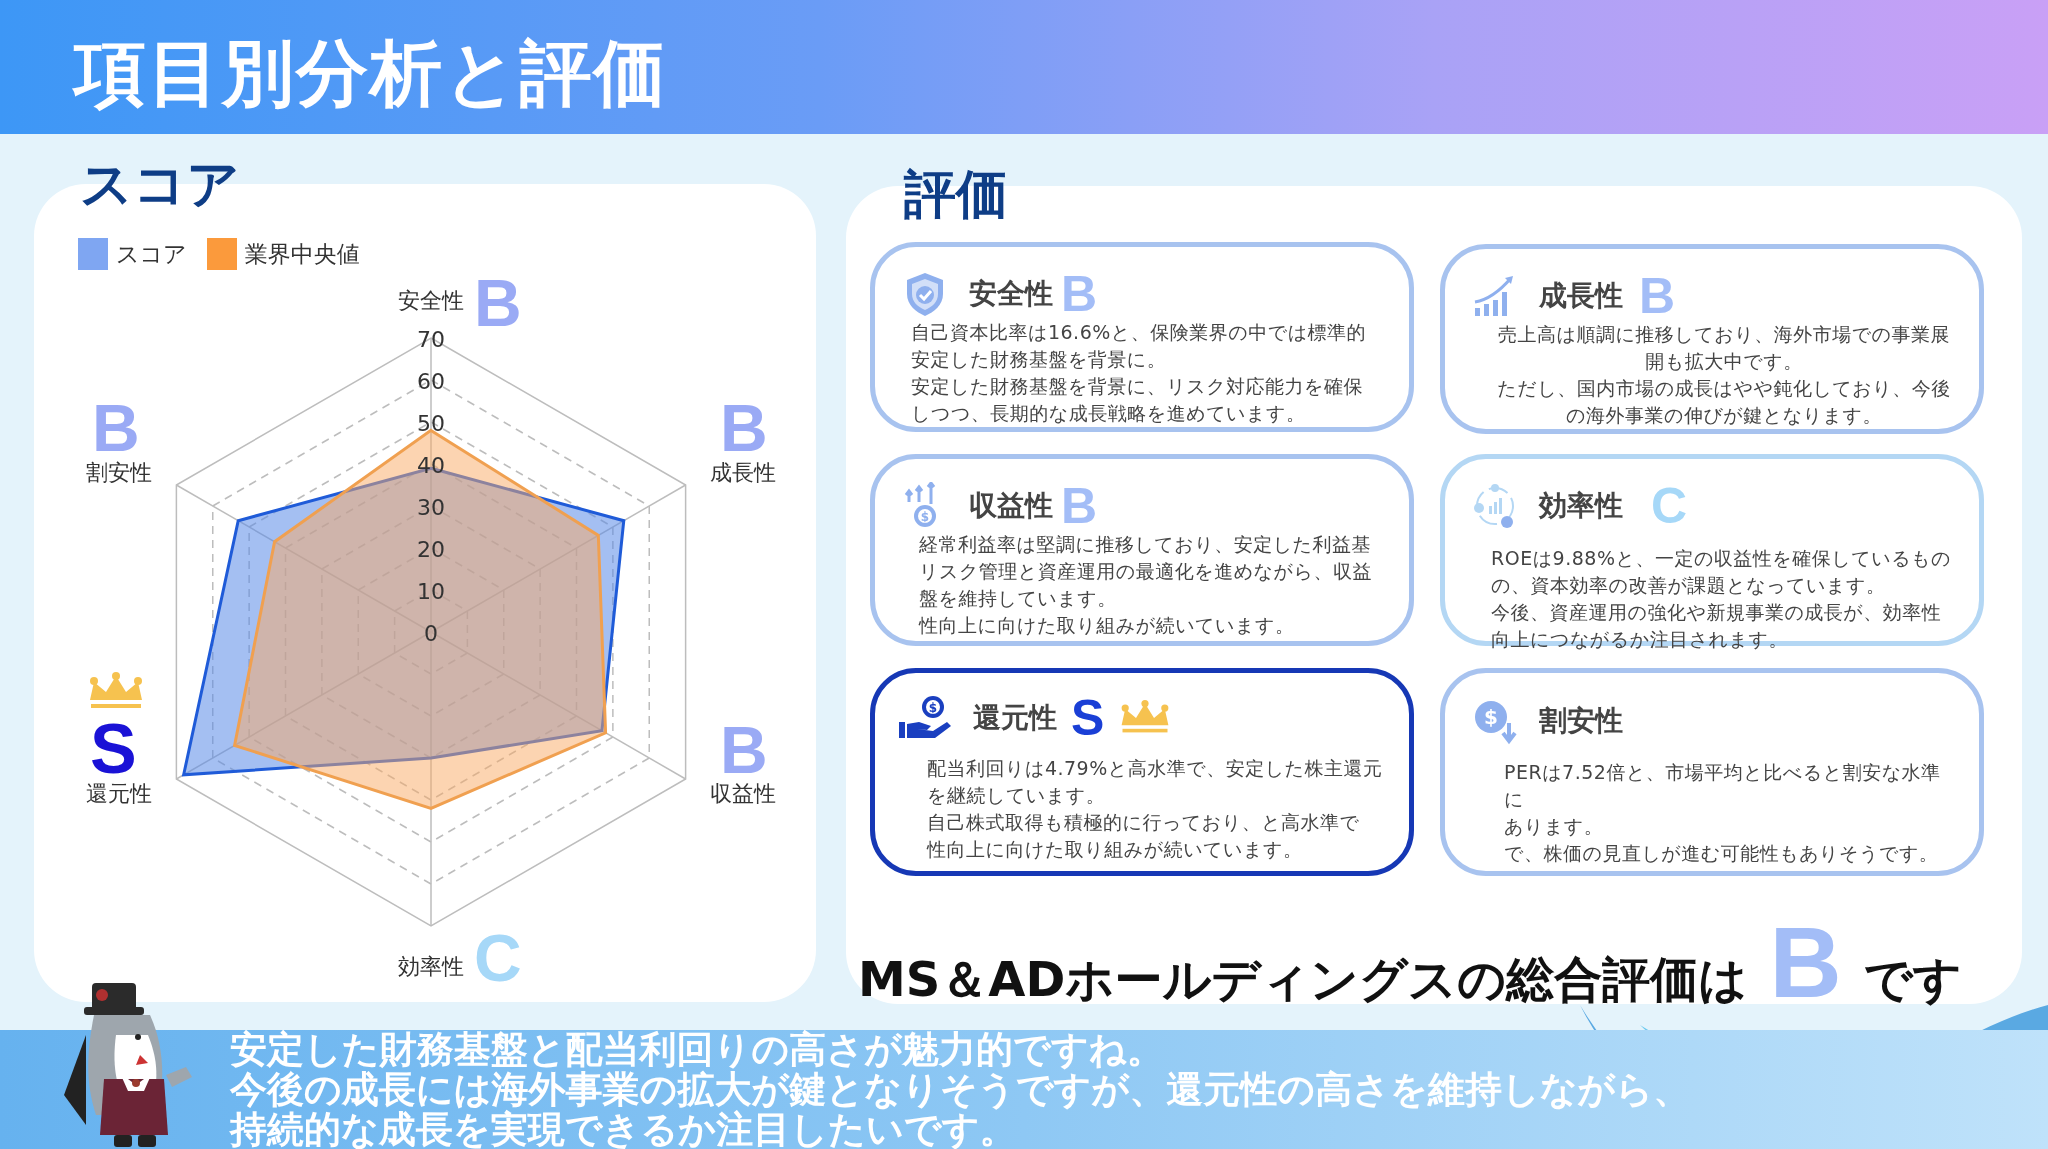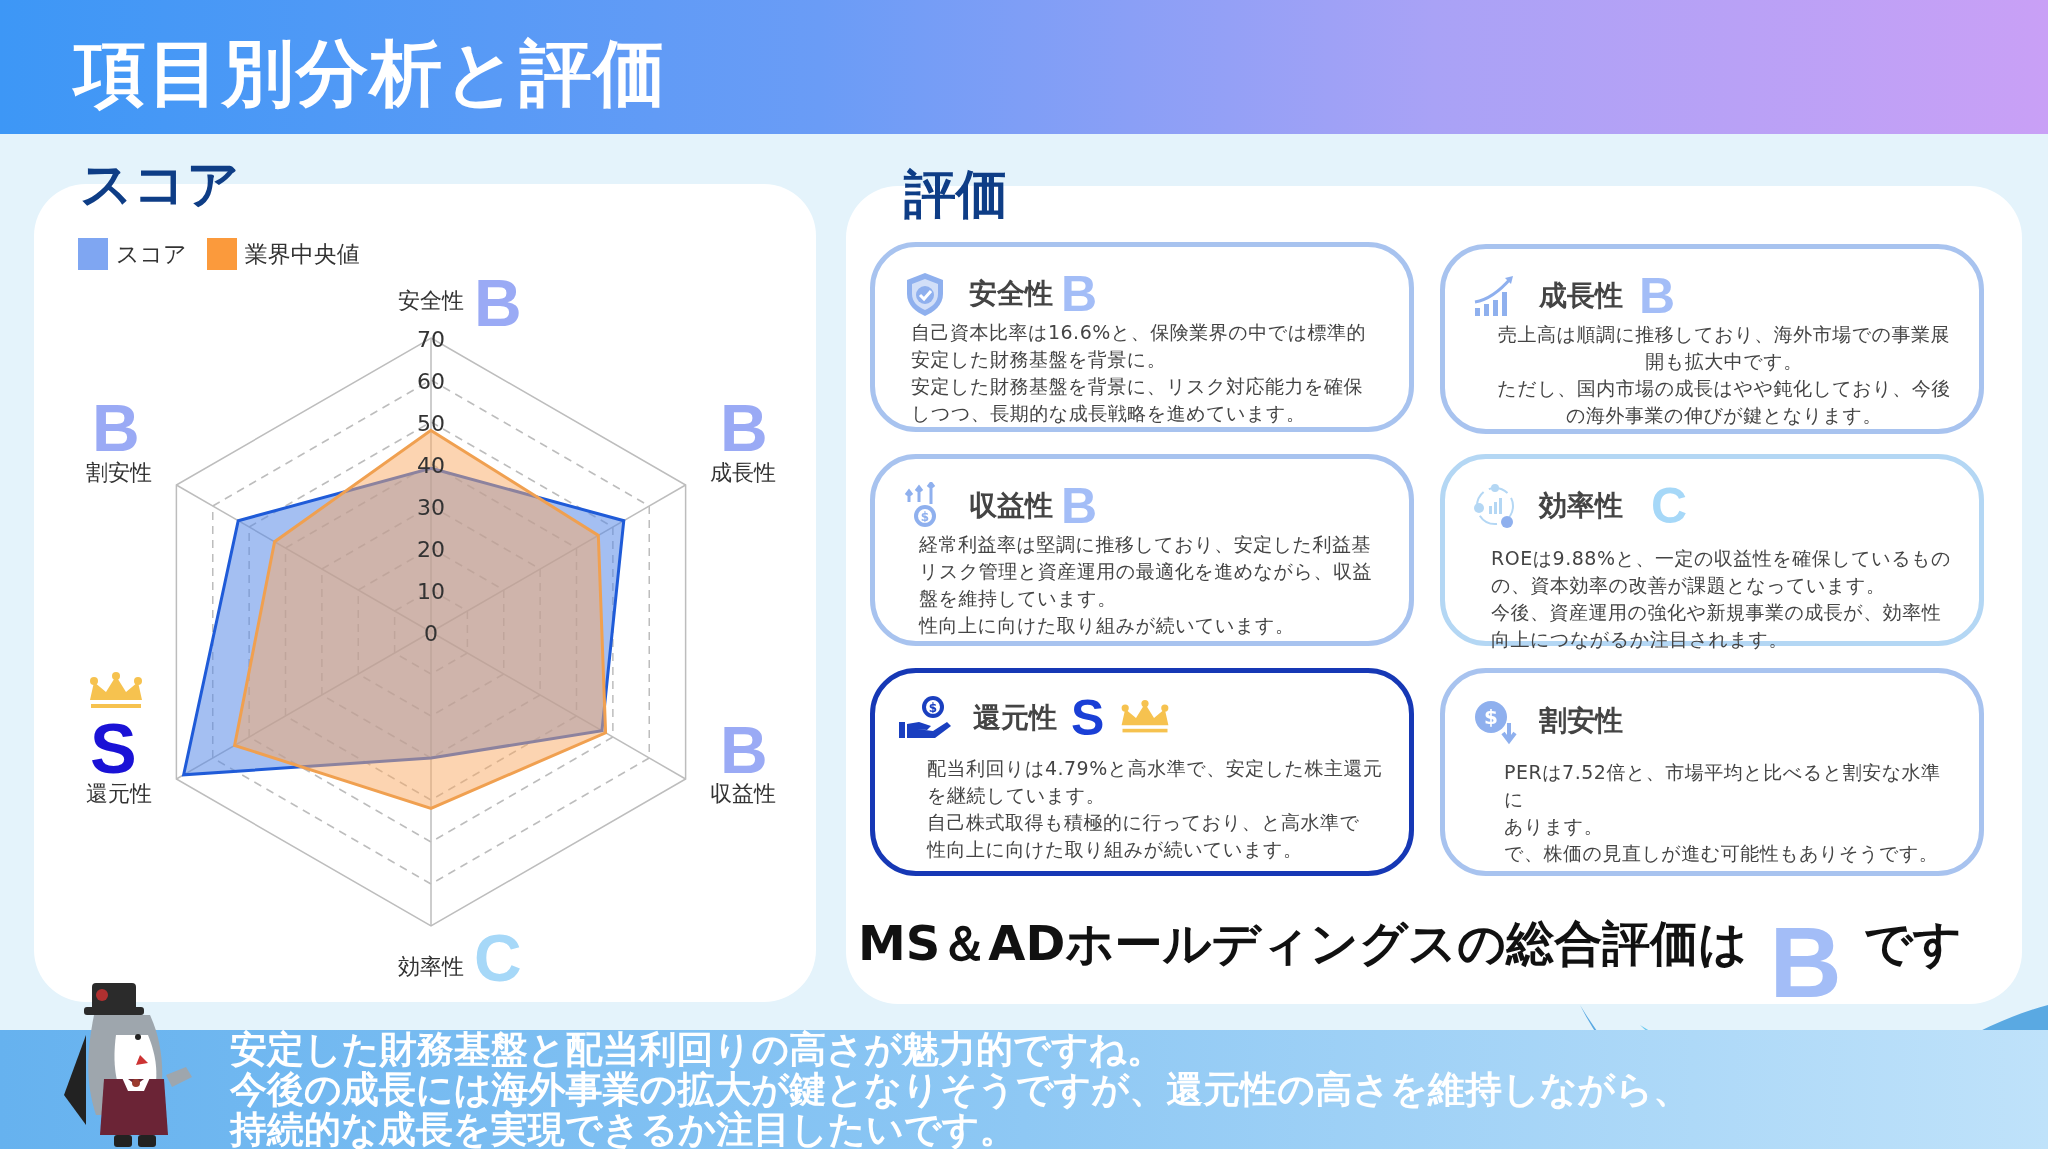--- a/index.html
+++ b/index.html
@@ -42,21 +42,21 @@
   .card-head { position: absolute; left: 26px; top: 22px; display: flex; align-items: center; }
   .card-icon { width: 48px; height: 48px; display: inline-block; margin-right: 20px; }
   .card-name { font-size: 28px; font-weight: bold; color: #444; }
   .card-grade { font-size: 50px; font-weight: bold; margin-left: 8px; font-family: "Liberation Sans", sans-serif; line-height: 1; }
   .card-body {
     position: absolute; left: 38px; right: 22px; top: 72px;
     font-size: 19px; line-height: 27px; color: #444; letter-spacing: 0.5px;
   }
 
   .overall {
-    position: absolute; left: 858px; top: 912px; display: flex; align-items: flex-start;
+    position: absolute; left: 858px; top: 912px; display: flex; align-items: flex-end;
     font-size: 48px; font-weight: bold; color: #111;
   }
   .overall .ov-grade { font-family: "Liberation Sans", sans-serif; font-size: 100px; color: #a3bdf7; margin: 0 22px 0 22px; line-height: 1; }
 
   .footer {
     position: absolute; left: 0; top: 1030px; width: 2048px; height: 119px;
     background: linear-gradient(90deg, #66b2ef 0%, #8ec8f4 50%, #bfe2fa 100%);
   }
   .footer-text {
     position: absolute; left: 230px; top: 1030px; font-size: 37px; font-weight: bold;

